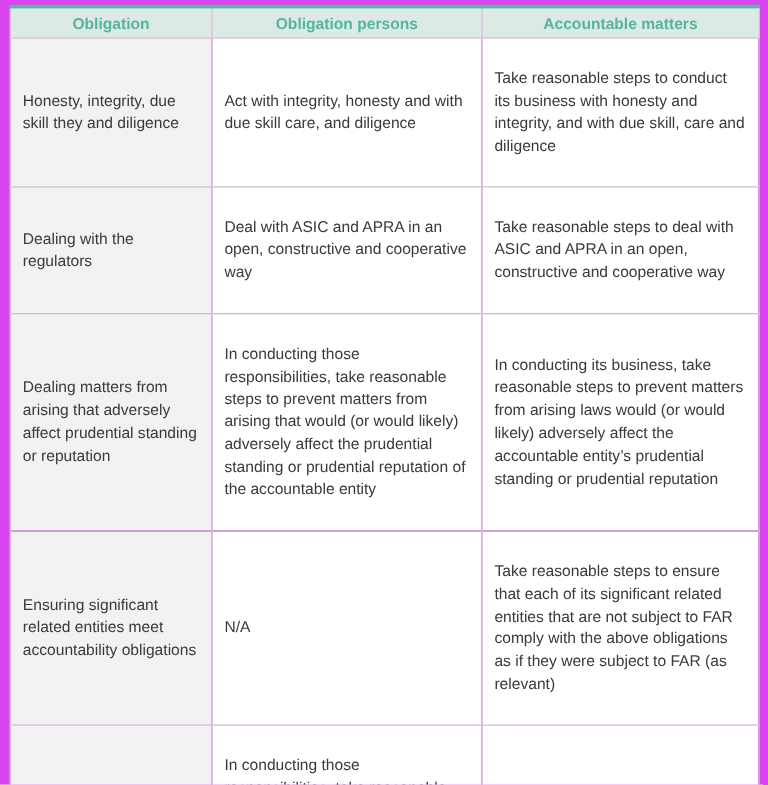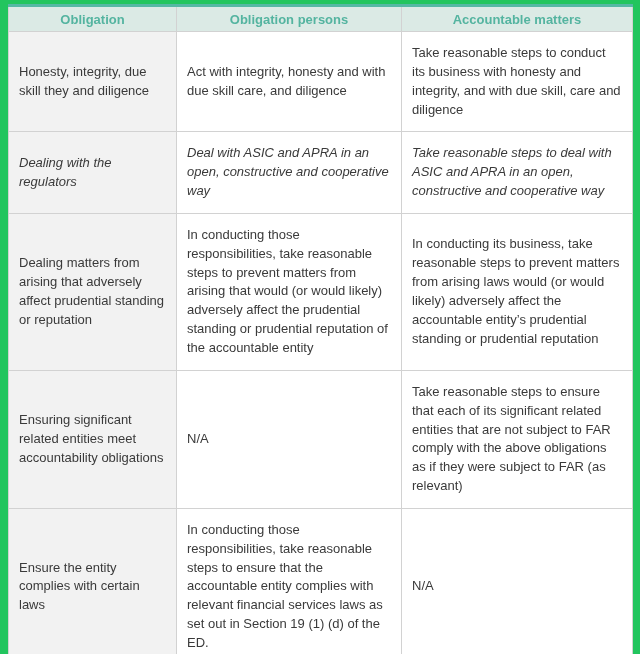--- a/index.html
+++ b/index.html
@@ -12,21 +12,21 @@
     --bottom_line: #c6c6c6;
     --body_text: #3a3a3a;
   }
   * { margin: 0; padding: 0; box-sizing: border-box; }
   html, body {
     width: 640px;
     height: 654px;
     background: #ffffff;
     font-family: "Liberation Sans", sans-serif;
   }
-  .page { position: relative; width: 640px; height: 654px; background: #22c55e; overflow: hidden; }
+  .page { position: relative; width: 640px; height: 654px; background: #d946ef; overflow: hidden; }
   table.obligations {
     position: absolute;
     left: 8px;
     top: 4px;
     width: 624px;
     border-collapse: collapse;
     table-layout: fixed;
     border-top: 3px solid var(--accent);
     border-bottom: 2px solid var(--bottom_line);
     border-left: 1px solid var(--outer_line);
@@ -46,28 +46,28 @@
     border: 1px solid var(--grid_line);
     border-top: none;
     padding: 2px 4px;
   }
   tbody td {
     font-size: 13px;
     line-height: 1.45;
     color: var(--body_text);
     vertical-align: middle;
     text-align: left;
-    padding: 12px 10px;
+    padding: 24px 10px;
     border: 1px solid var(--grid_line);
     background: #ffffff;
     overflow: hidden;
   }
   tbody td.first { background: var(--first_col_bg); }
   tr.r1 { height: 82px; }
-  tr.r2 { height: 65px; font-style: italic; }
+  tr.r2 { height: 65px; }
   tr.r3 { height: 132px; }
   tr.r4 { height: 85px; }
   tr.r5 { height: 115px; }
   tr.r6 { height: 134px; }
 </style>
 </head>
 <body>
 
 <div class="page">
   <table class="obligations">

